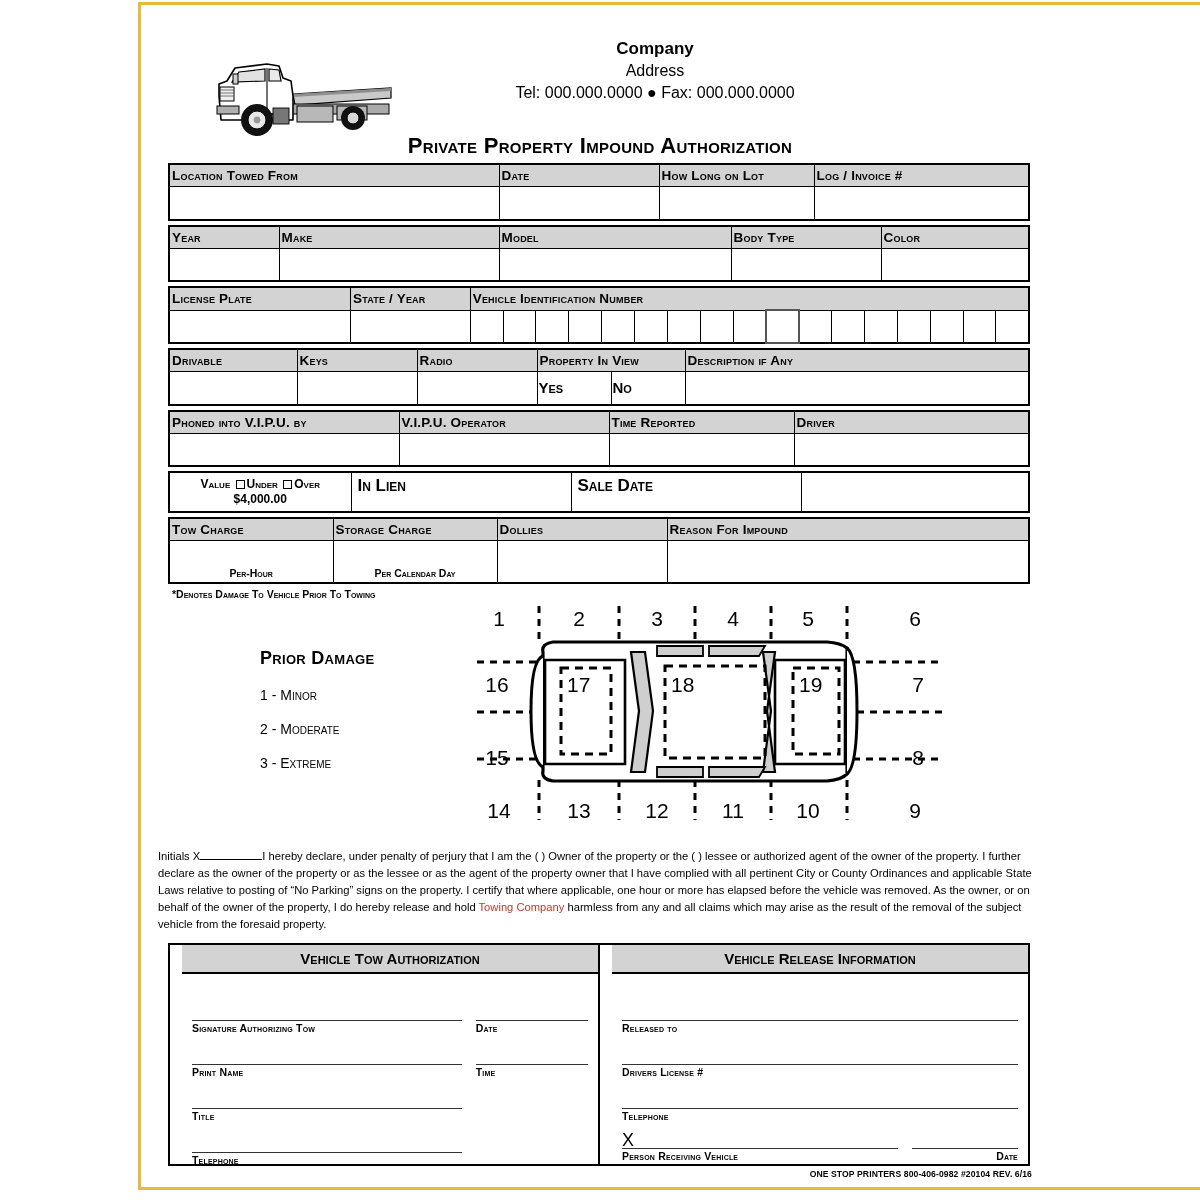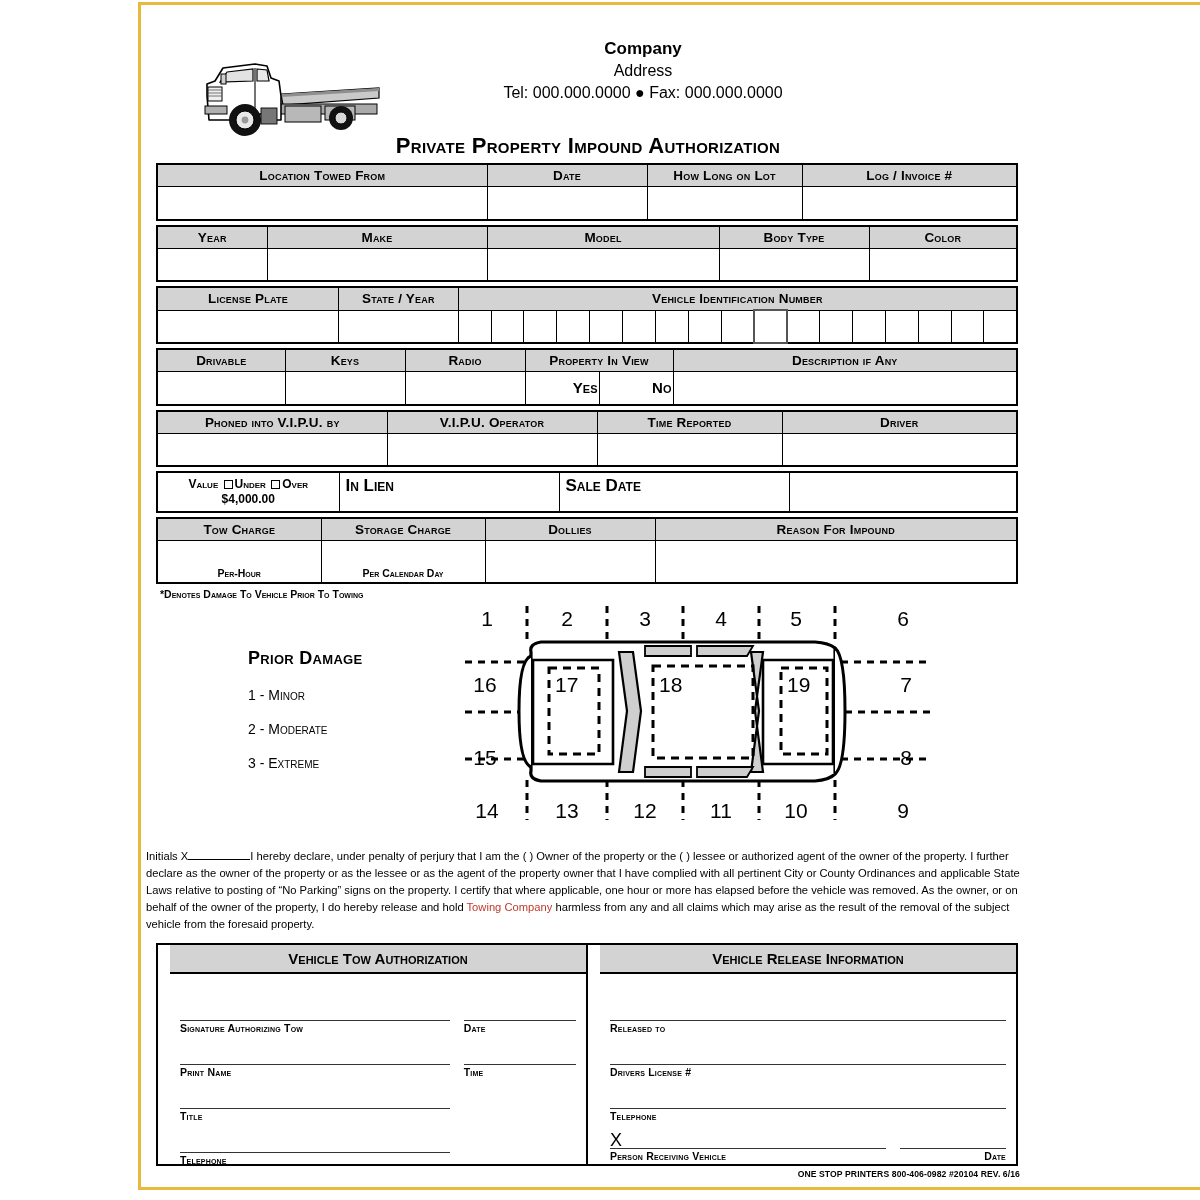--- a/index.html
+++ b/index.html
@@ -16,21 +16,21 @@
     position:absolute;
     left:138px; top:2px;
     width:1070px; height:1188px;
     border-left:3px solid #E8B93C;
     border-top:3px solid #E8B93C;
     border-bottom:3px solid #E8B93C;
     border-right:none;
   }
   #sheet{
     position:absolute;
-    left:138px; top:18px;
+    left:150px; top:18px;
     width:900px; height:1160px;
   }
 
   
   .header{ position:relative; height:145px; }
   .truck{ position:absolute; left:55px; top:30px; width:190px; height:95px; }
   .company-block{
     position:absolute; left:250px; top:20px; width:510px;
     text-align:center; line-height:1.32;
   }
@@ -38,21 +38,20 @@
   .company-line{ font-size:16px; color:#000; }
   .doc-title{
     position:absolute; left:0; top:115px; width:900px;
     text-align:center;
     font-size:22px; font-weight:bold; letter-spacing:.3px;
     font-variant:small-caps;
   }
   .hdr-cell{
     background:#d3d3d3;
     border:1px solid #000;
-    text-align:center;
     font-weight:bold;
     font-size:13.5px;
     font-variant:small-caps;
     letter-spacing:.2px;
     padding:3px 2px 3px;
     white-space:nowrap;
   }
   .data-cell{
     border:1px solid #000;
     background:#fff;
@@ -61,21 +60,21 @@
   .grp{ margin-left:18px; width:862px; border:2px solid #000; border-collapse:collapse; margin-bottom:4px;}
   .grp td{ border:1px solid #000; }
 
   
   .vin-row td{ height:33px; }
   .vin-box{ border:1px solid #000; }
   .vin-box.hl{ border:2px solid #555; }
 
   
   .yncell{
-    text-align:right; font-weight:bold; font-size:15px;
+    text-align:left; font-weight:bold; font-size:15px;
     font-variant:small-caps; vertical-align:middle;
   }
 
   
   .ouo{
     background:#d3d3d3; border:1px solid #000;
     text-align:center; font-weight:bold; font-size:14px;
     font-variant:small-caps; padding:3px;
   }
   .val-cell{

